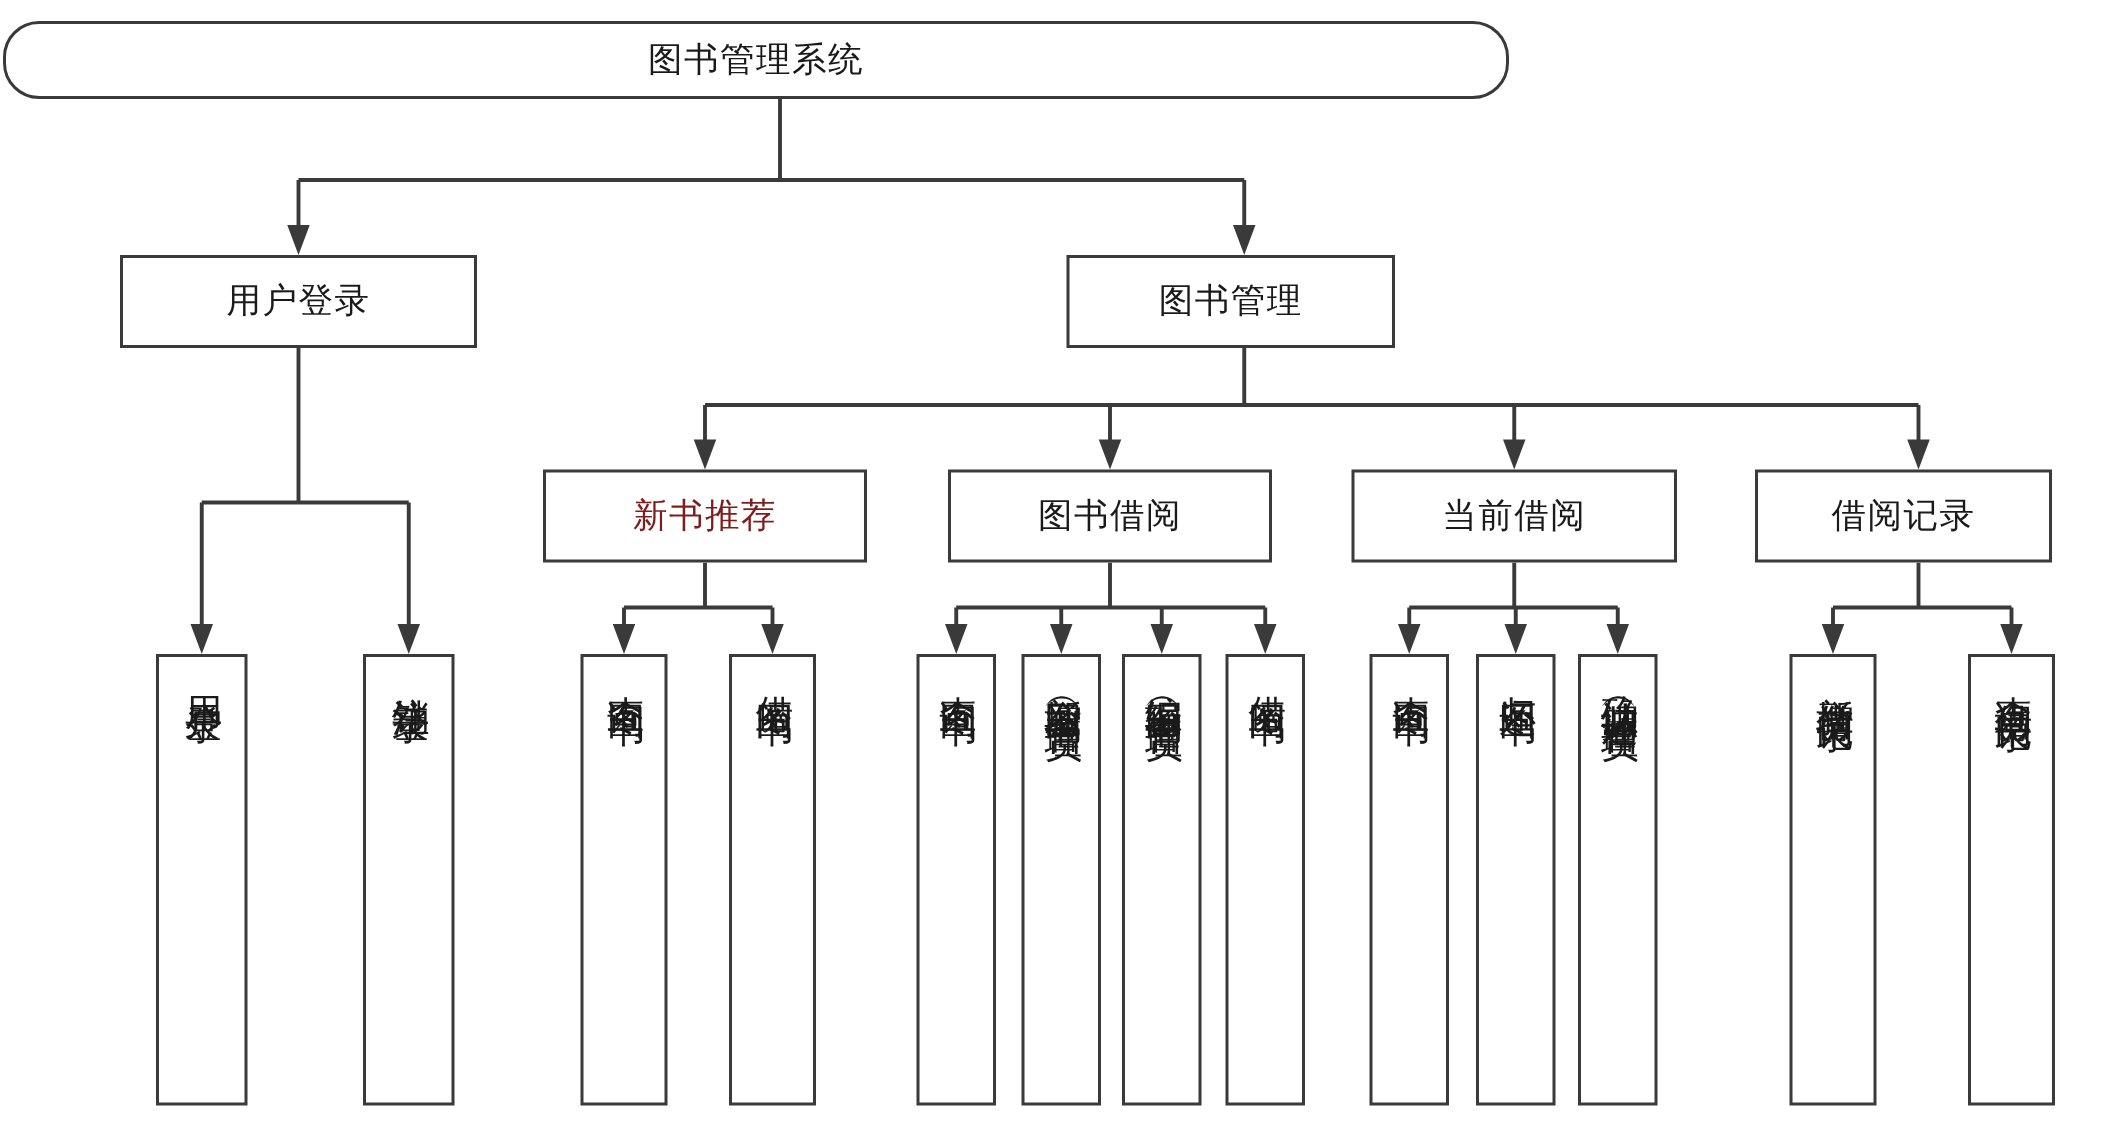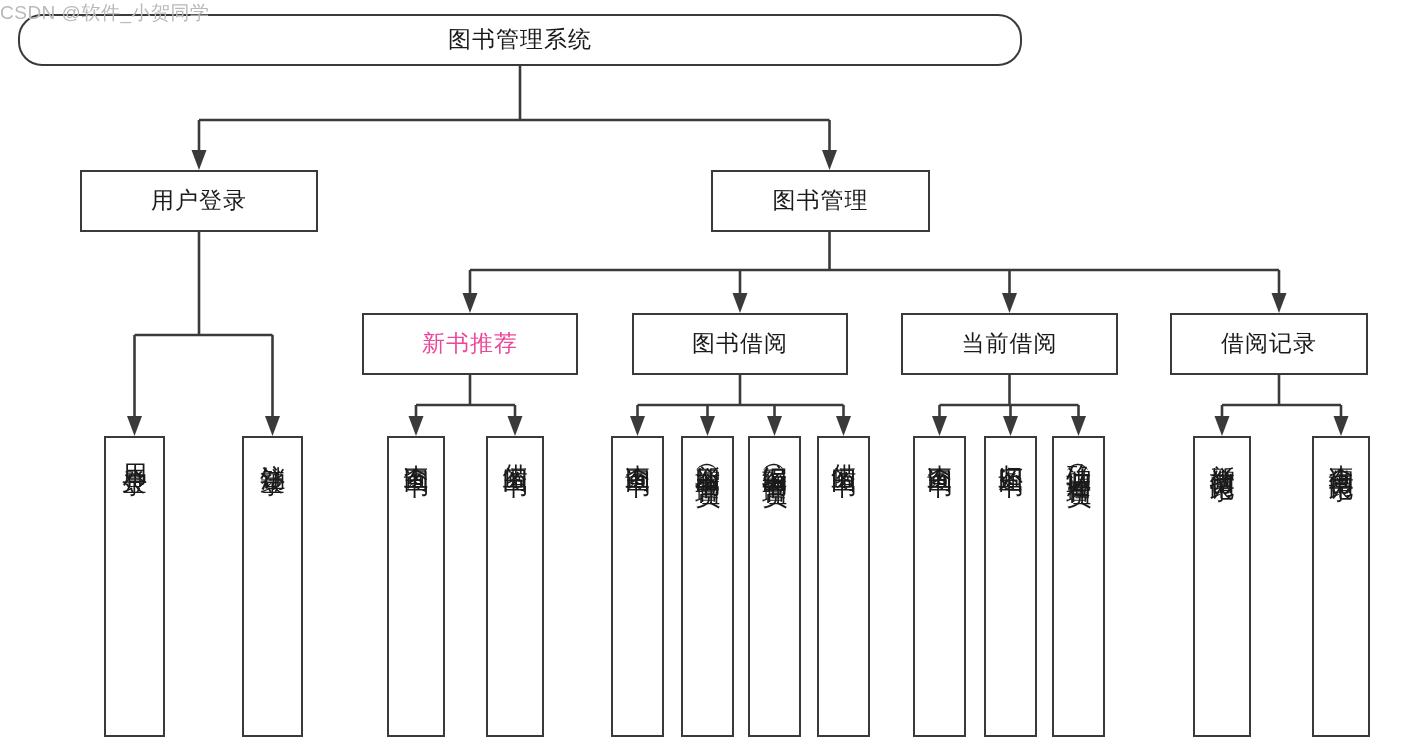--- a/index.html
+++ b/index.html
@@ -117,31 +117,31 @@
       <line x1="1078.5" y1="405" x2="1078.5" y2="417" stroke="#3a3a3a" stroke-width="2.6"></line>
       <polygon points="1071,416 1086,416 1078.5,436" fill="#3a3a3a"></polygon>
       <line x1="1279" y1="375" x2="1279" y2="405" stroke="#3a3a3a" stroke-width="2.6"></line>
       <line x1="1222" y1="405" x2="1341" y2="405" stroke="#3a3a3a" stroke-width="2.6"></line>
       <line x1="1222" y1="405" x2="1222" y2="417" stroke="#3a3a3a" stroke-width="2.6"></line>
       <polygon points="1214.5,416 1229.5,416 1222,436" fill="#3a3a3a"></polygon>
       <line x1="1341" y1="405" x2="1341" y2="417" stroke="#3a3a3a" stroke-width="2.6"></line>
       <polygon points="1333.5,416 1348.5,416 1341,436" fill="#3a3a3a"></polygon>
     </svg>
   <div id="nodes">
-      <div class="node horizontal" style="left: 18px; top: 14px; width: 1004px; height: 52px; border-color: rgb(58, 58, 58); background: rgb(255, 255, 255); border-radius: 24px;">
+      <div class="node horizontal" style="left: 2px; top: 14px; width: 1004px; height: 52px; border-color: rgb(58, 58, 58); background: rgb(255, 255, 255); border-radius: 24px;">
         <span class="node-label" style="color: rgb(26, 26, 26);">图书管理系统</span>
       </div>
       <div class="node horizontal" style="left: 80px; top: 170px; width: 238px; height: 62px; border-color: rgb(58, 58, 58); background: rgb(255, 255, 255);">
         <span class="node-label" style="color: rgb(26, 26, 26);">用户登录</span>
       </div>
       <div class="node horizontal" style="left: 711px; top: 170px; width: 219px; height: 62px; border-color: rgb(58, 58, 58); background: rgb(255, 255, 255);">
         <span class="node-label" style="color: rgb(26, 26, 26);">图书管理</span>
       </div>
       <div class="node horizontal" style="left: 362px; top: 313px; width: 216px; height: 62px; border-color: rgb(58, 58, 58); background: rgb(255, 255, 255);">
-        <span class="node-label" style="color: #ec4899;">新书推荐</span>
+        <span class="node-label" style="color: #7f1d1d;">新书推荐</span>
       </div>
       <div class="node horizontal" style="left: 632px; top: 313px; width: 216px; height: 62px; border-color: rgb(58, 58, 58); background: rgb(255, 255, 255);">
         <span class="node-label" style="color: rgb(26, 26, 26);">图书借阅</span>
       </div>
       <div class="node horizontal" style="left: 901px; top: 313px; width: 217px; height: 62px; border-color: rgb(58, 58, 58); background: rgb(255, 255, 255);">
         <span class="node-label" style="color: rgb(26, 26, 26);">当前借阅</span>
       </div>
       <div class="node horizontal" style="left: 1170px; top: 313px; width: 198px; height: 62px; border-color: rgb(58, 58, 58); background: rgb(255, 255, 255);">
         <span class="node-label" style="color: rgb(26, 26, 26);">借阅记录</span>
       </div>
@@ -178,14 +178,13 @@
       <div class="node vertical" style="left: 1052px; top: 436px; width: 53px; height: 301px; border-color: rgb(58, 58, 58); background: rgb(255, 255, 255);">
         <span class="node-label" style="color: rgb(26, 26, 26);">确认归还（管理员）</span>
       </div>
       <div class="node vertical" style="left: 1193px; top: 436px; width: 58px; height: 301px; border-color: rgb(58, 58, 58); background: rgb(255, 255, 255);">
         <span class="node-label" style="color: rgb(26, 26, 26);">新增借阅记录</span>
       </div>
       <div class="node vertical" style="left: 1312px; top: 436px; width: 58px; height: 301px; border-color: rgb(58, 58, 58); background: rgb(255, 255, 255);">
         <span class="node-label" style="color: rgb(26, 26, 26);">查询借阅记录</span>
       </div>
     </div>
-  <div class="watermark">CSDN @软件_小贺同学</div>
 </div>
 
 </body></html>

